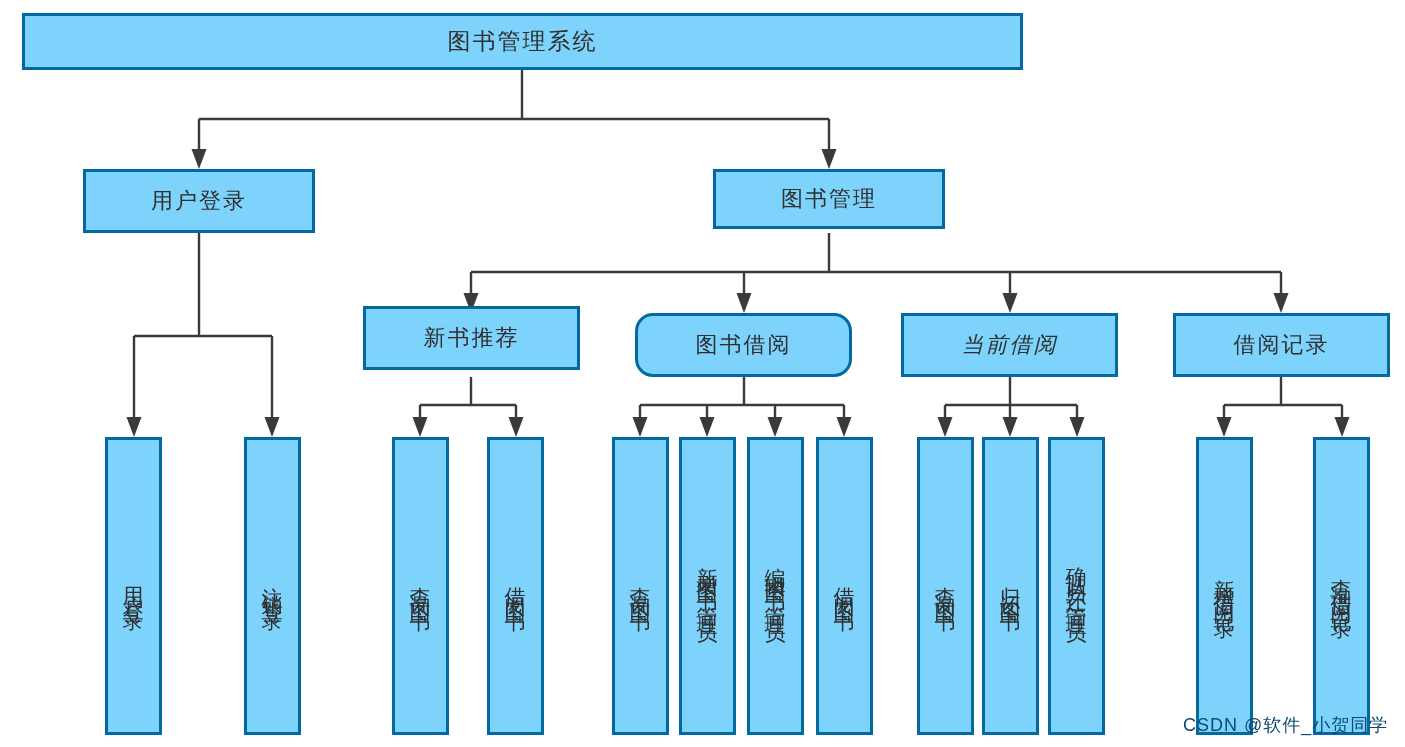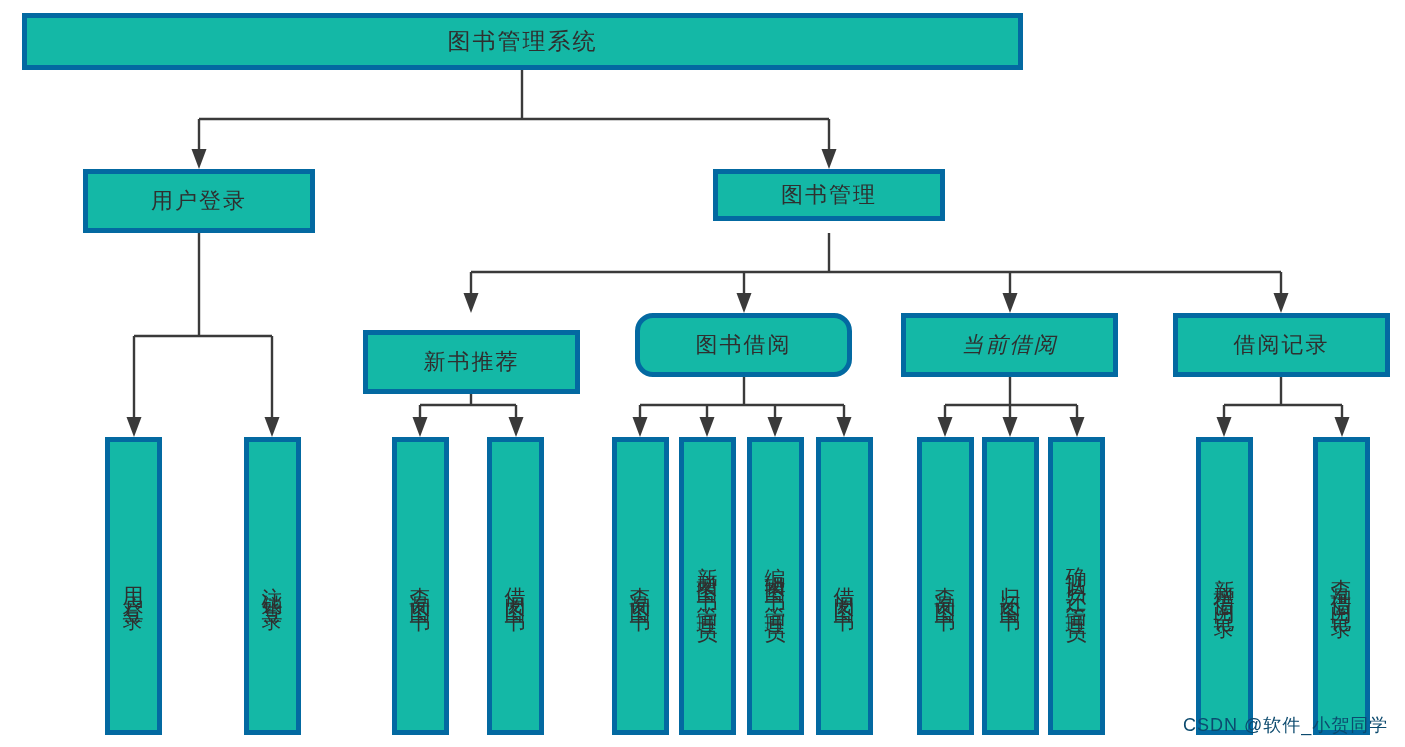--- a/index.html
+++ b/index.html
@@ -21,22 +21,22 @@
     stroke-width: 2.4;
     fill: none;
   }
   .connectors polygon {
     fill: #3a3a3a;
     stroke: none;
   }
   .box {
     position: absolute;
     box-sizing: border-box;
-    background: #14b8a6;
-    border: 5px solid #0369a1;
+    background: #7dd3fc;
+    border: 3px solid #0369a1;
     color: #2f2f2f;
     display: flex;
     align-items: center;
     justify-content: center;
     z-index: 2;
   }
   .hbox {
     font-size: 22px;
     letter-spacing: 2px;
     white-space: nowrap;
@@ -107,23 +107,23 @@
     <g>
       <path d="M1281 377 V405 M1224 405 H1342 M1224 405 V421 M1342 405 V421"></path>
       <polygon points="1216.5,417 1231.5,417 1224,437"></polygon>
       <polygon points="1334.5,417 1349.5,417 1342,437"></polygon>
     </g>
   </svg>
 
   <div class="box hbox root-box" style="left:22px; top:13px; width:1001px; height:57px;">图书管理系统</div>
 
   <div class="box hbox" style="left:83px; top:169px; width:232px; height:64px;">用户登录</div>
-  <div class="box hbox" style="left:713px; top:169px; width:232px; height:52px;">图书管理</div>
+  <div class="box hbox" style="left:713px; top:169px; width:232px; height:60px;">图书管理</div>
 
-  <div class="box hbox" style="left:363px; top:330px; width:217px; height:64px;">新书推荐</div>
+  <div class="box hbox" style="left:363px; top:306px; width:217px; height:64px;">新书推荐</div>
   <div class="box hbox" style="left:635px; top:313px; width:217px; height:64px;border-radius:18px;">图书借阅</div>
   <div class="box hbox" style="left:901px; top:313px; width:217px; height:64px;font-style:italic;">当前借阅</div>
   <div class="box hbox" style="left:1173px; top:313px; width:217px; height:64px;">借阅记录</div>
 
   <div class="box vbox" style="left:105px; top:437px; width:57px; height:298px;">用户登录</div>
   <div class="box vbox" style="left:244px; top:437px; width:57px; height:298px;">注销登录</div>
 
   <div class="box vbox" style="left:392px; top:437px; width:57px; height:298px;">查询图书</div>
   <div class="box vbox" style="left:487px; top:437px; width:57px; height:298px;">借阅图书</div>
 

